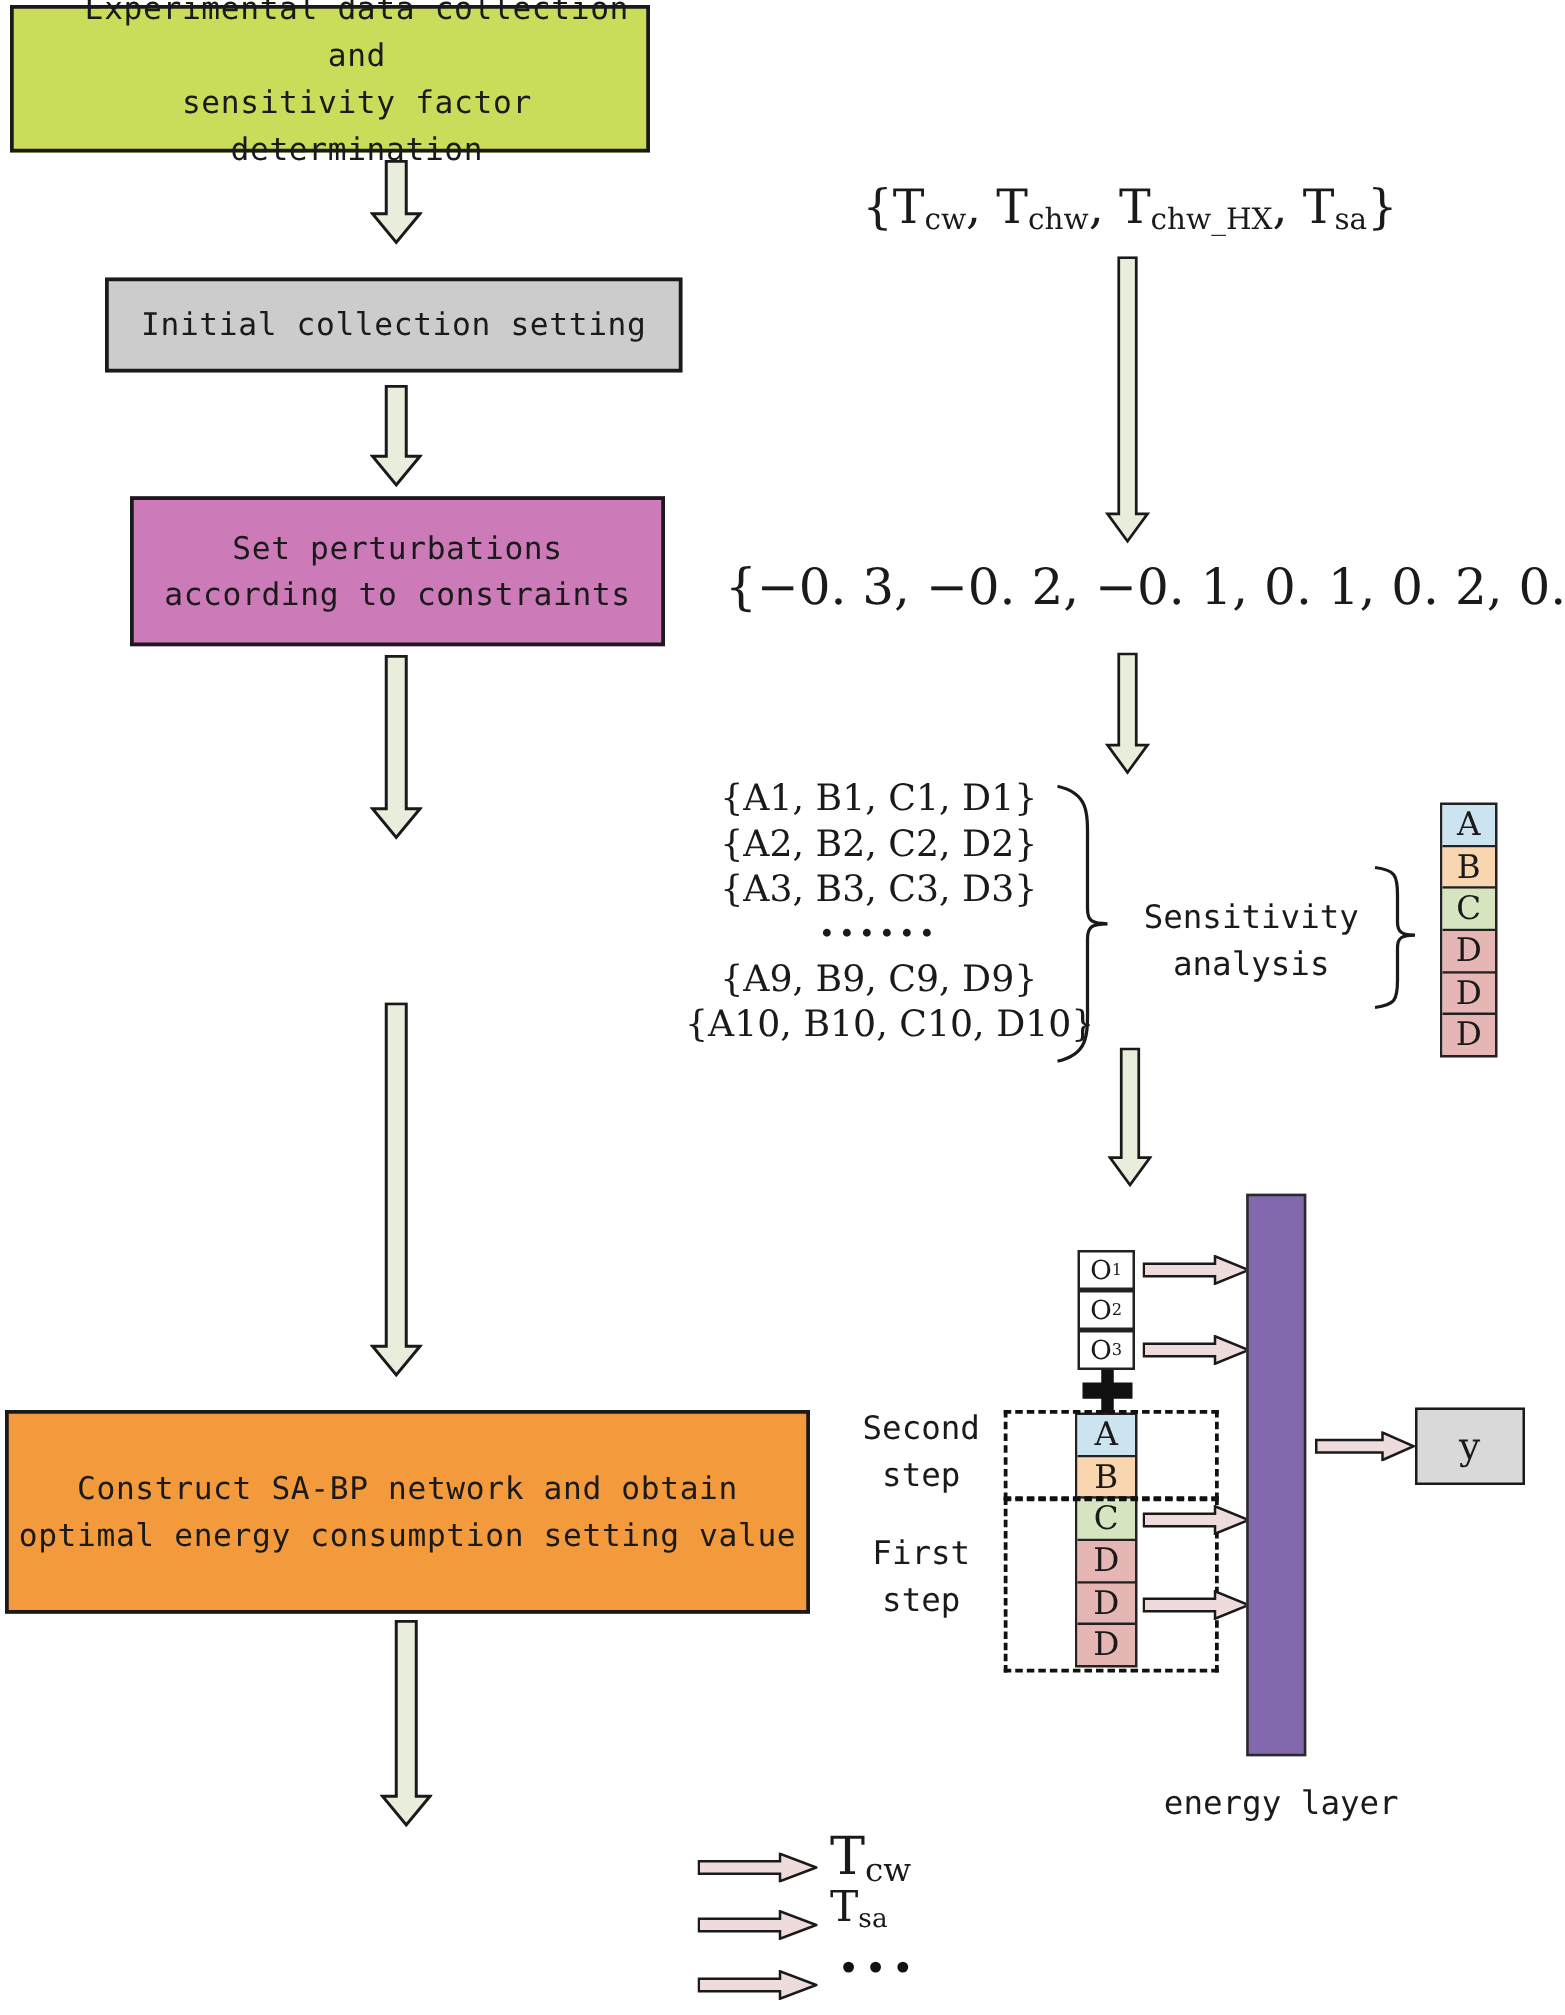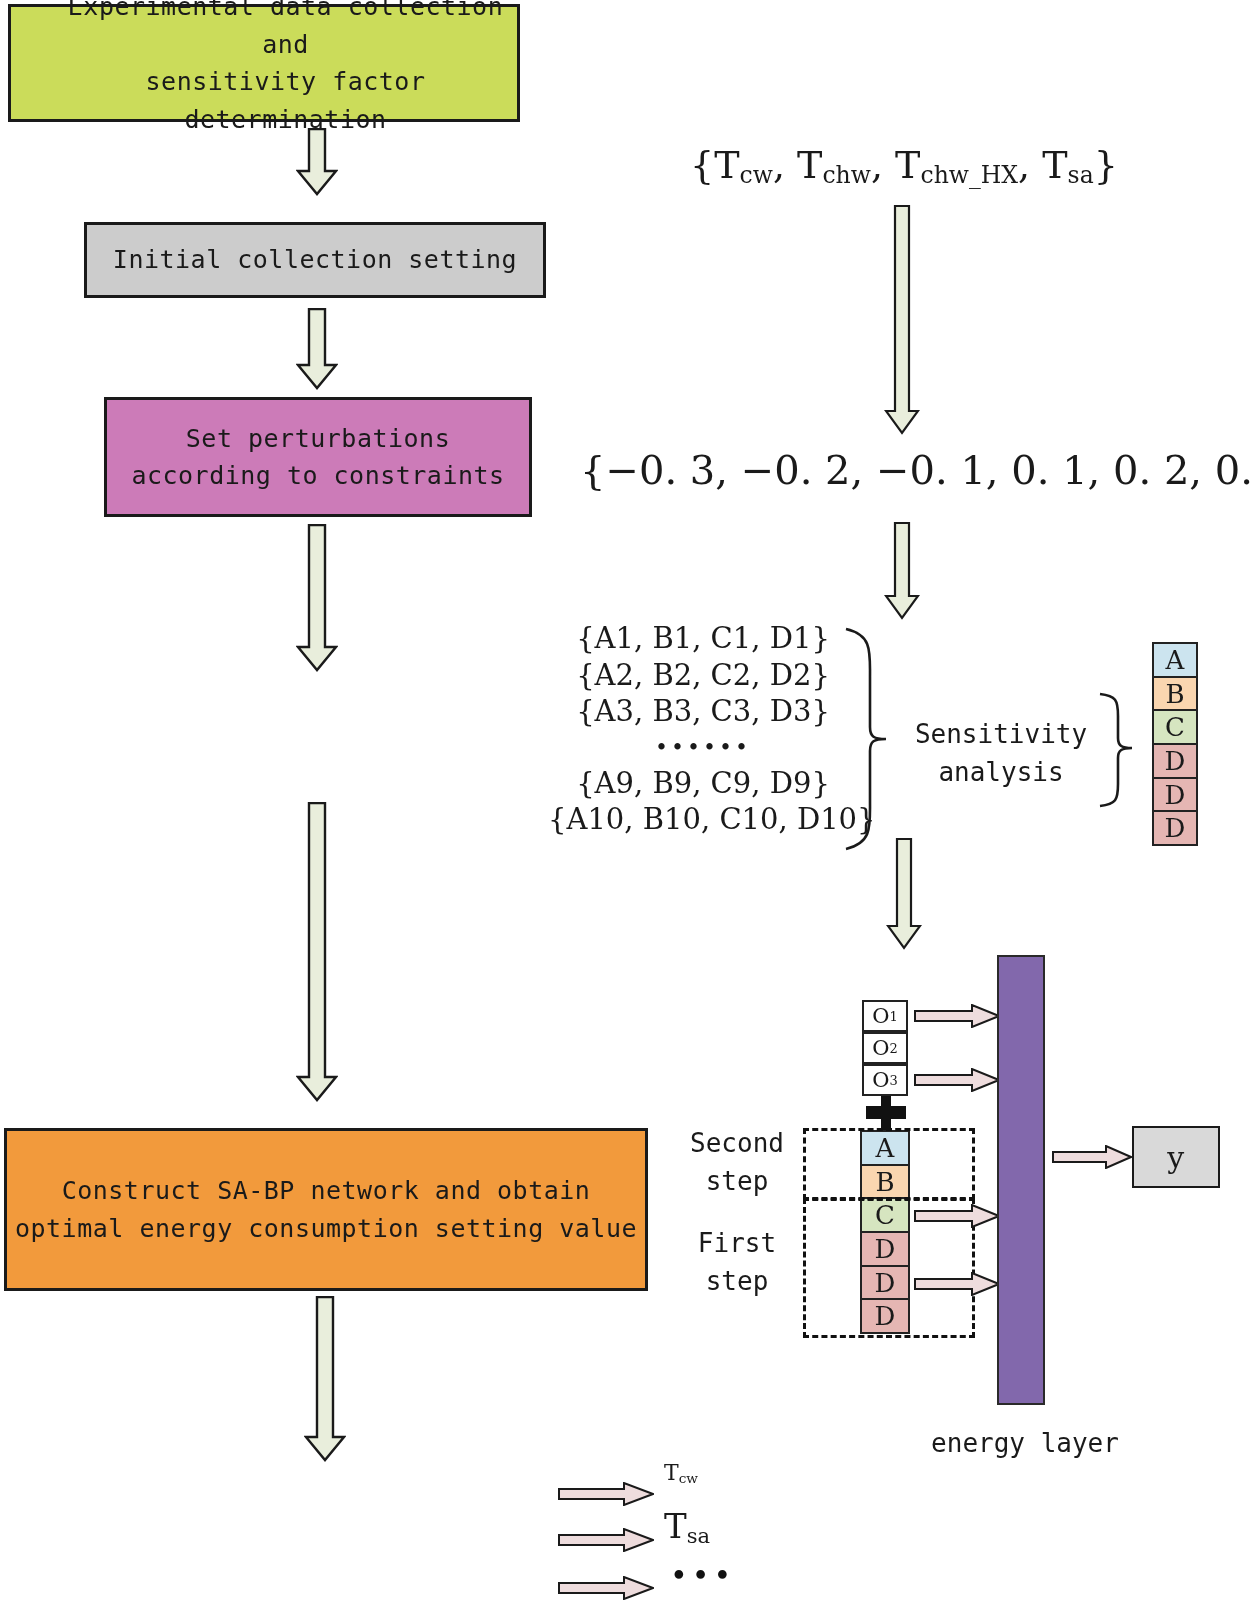--- a/index.html
+++ b/index.html
@@ -355,21 +355,21 @@
   <div class="flowbox" style="left:1132px; top:1126px; width:88px; height:62px; background:#D9D9D9;
               border-width:2px; font-family:'DejaVu Serif', serif; font-size:30px;">
     <span class="txt">y</span>
   </div>
 
   <div class="rarrow" style="left:558px; top:1482px; width:96px; height:24px;">
     <svg viewBox="0 0 96 24" width="96" height="24">
       <path d="M1 7 L66 7 L66 1 L95 12 L66 23 L66 17 L1 17 Z" fill="#EEDCDD" stroke="#1a1a1a" stroke-width="2"></path>
     </svg>
   </div>
-  <div class="mathtext" style="left:664px; top:1460px; font-size:22px;">
+  <div class="mathtext" style="left:664px; top:1460px; font-size:42px;">
     <span>T</span><sub>cw</sub>
   </div>
 
   <div class="rarrow" style="left:558px; top:1528px; width:96px; height:24px;">
     <svg viewBox="0 0 96 24" width="96" height="24">
       <path d="M1 7 L66 7 L66 1 L95 12 L66 23 L66 17 L1 17 Z" fill="#EEDCDD" stroke="#1a1a1a" stroke-width="2"></path>
     </svg>
   </div>
   <div class="mathtext" style="left:664px; top:1506px; font-size:34px;">
     <span>T</span><sub>sa</sub>

